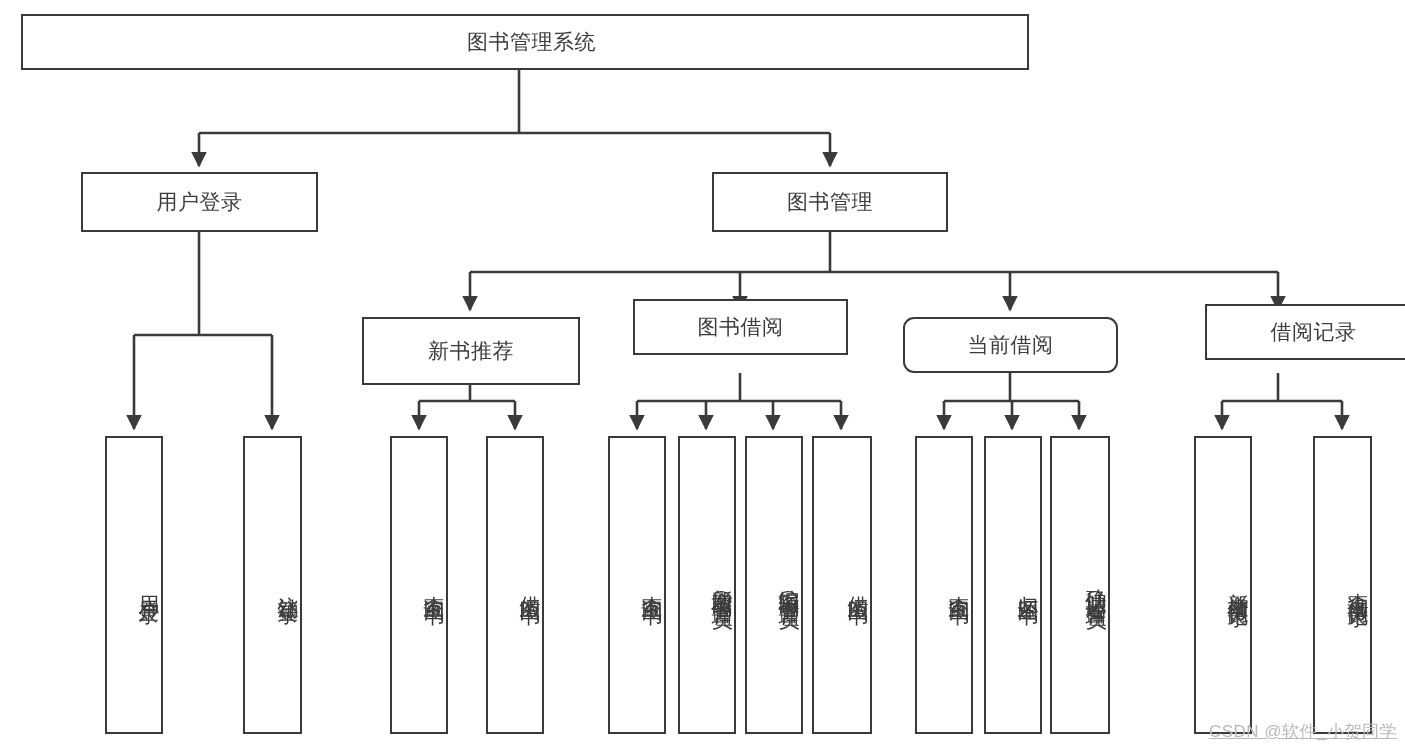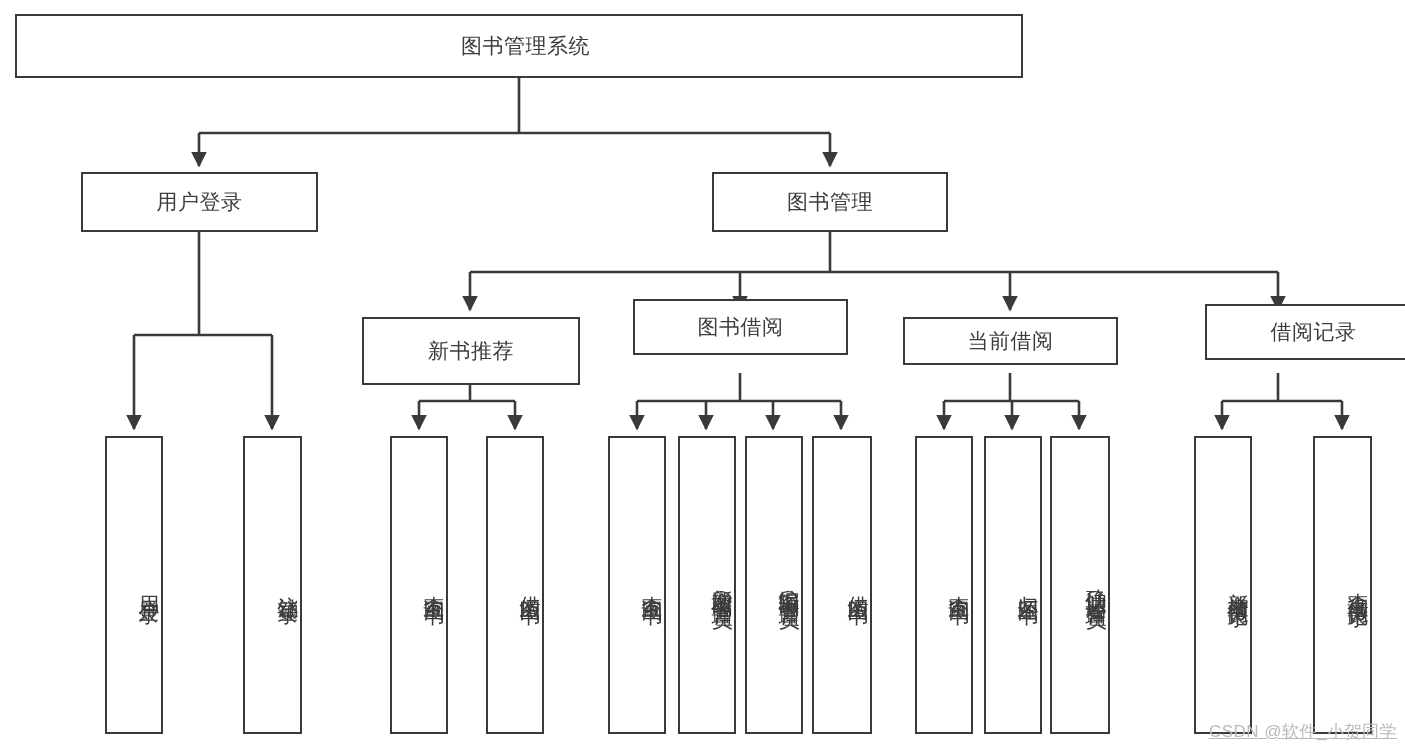--- a/index.html
+++ b/index.html
@@ -117,38 +117,38 @@
       <path d="M 1012 401 L 1012 429" marker-end="url(#arrow)"></path>
       <path d="M 1079 401 L 1079 429" marker-end="url(#arrow)"></path>
 
       <path d="M 1278 373 L 1278 401"></path>
       <path d="M 1222 401 L 1342 401"></path>
       <path d="M 1222 401 L 1222 429" marker-end="url(#arrow)"></path>
       <path d="M 1342 401 L 1342 429" marker-end="url(#arrow)"></path>
     </g>
   </svg>
 
-  <div class="node horiz" style="left:15px; top:14px; width:1008px; height:64px;padding-left:13px;">
+  <div class="node horiz" style="left:21px; top:14px; width:1008px; height:56px;padding-left:13px;">
     <span class="label">图书管理系统</span>
   </div>
 
   <div class="node horiz" style="left:81px; top:172px; width:237px; height:60px;">
     <span class="label">用户登录</span>
   </div>
   <div class="node horiz" style="left:712px; top:172px; width:236px; height:60px;text-align:right;">
     <span class="label">图书管理</span>
   </div>
 
   <div class="node horiz" style="left:362px; top:317px; width:218px; height:68px;">
     <span class="label">新书推荐</span>
   </div>
   <div class="node horiz" style="left:633px; top:299px; width:215px; height:56px;">
     <span class="label">图书借阅</span>
   </div>
-  <div class="node horiz" style="left:903px; top:317px; width:215px; height:48px;">
+  <div class="node horiz" style="left:903px; top:317px; width:215px; height:56px;border-radius:11px;">
     <span class="label">当前借阅</span>
   </div>
   <div class="node horiz" style="left:1172px; top:304px; width:217px; height:56px;margin-left:33px;">
     <span class="label">借阅记录</span>
   </div>
 
   <div class="node vert" style="left:105px; top:436px; width:58px; height:298px;">
     <span class="label">用户登录</span>
   </div>
   <div class="node vert" style="left:243px; top:436px; width:59px; height:298px;">

